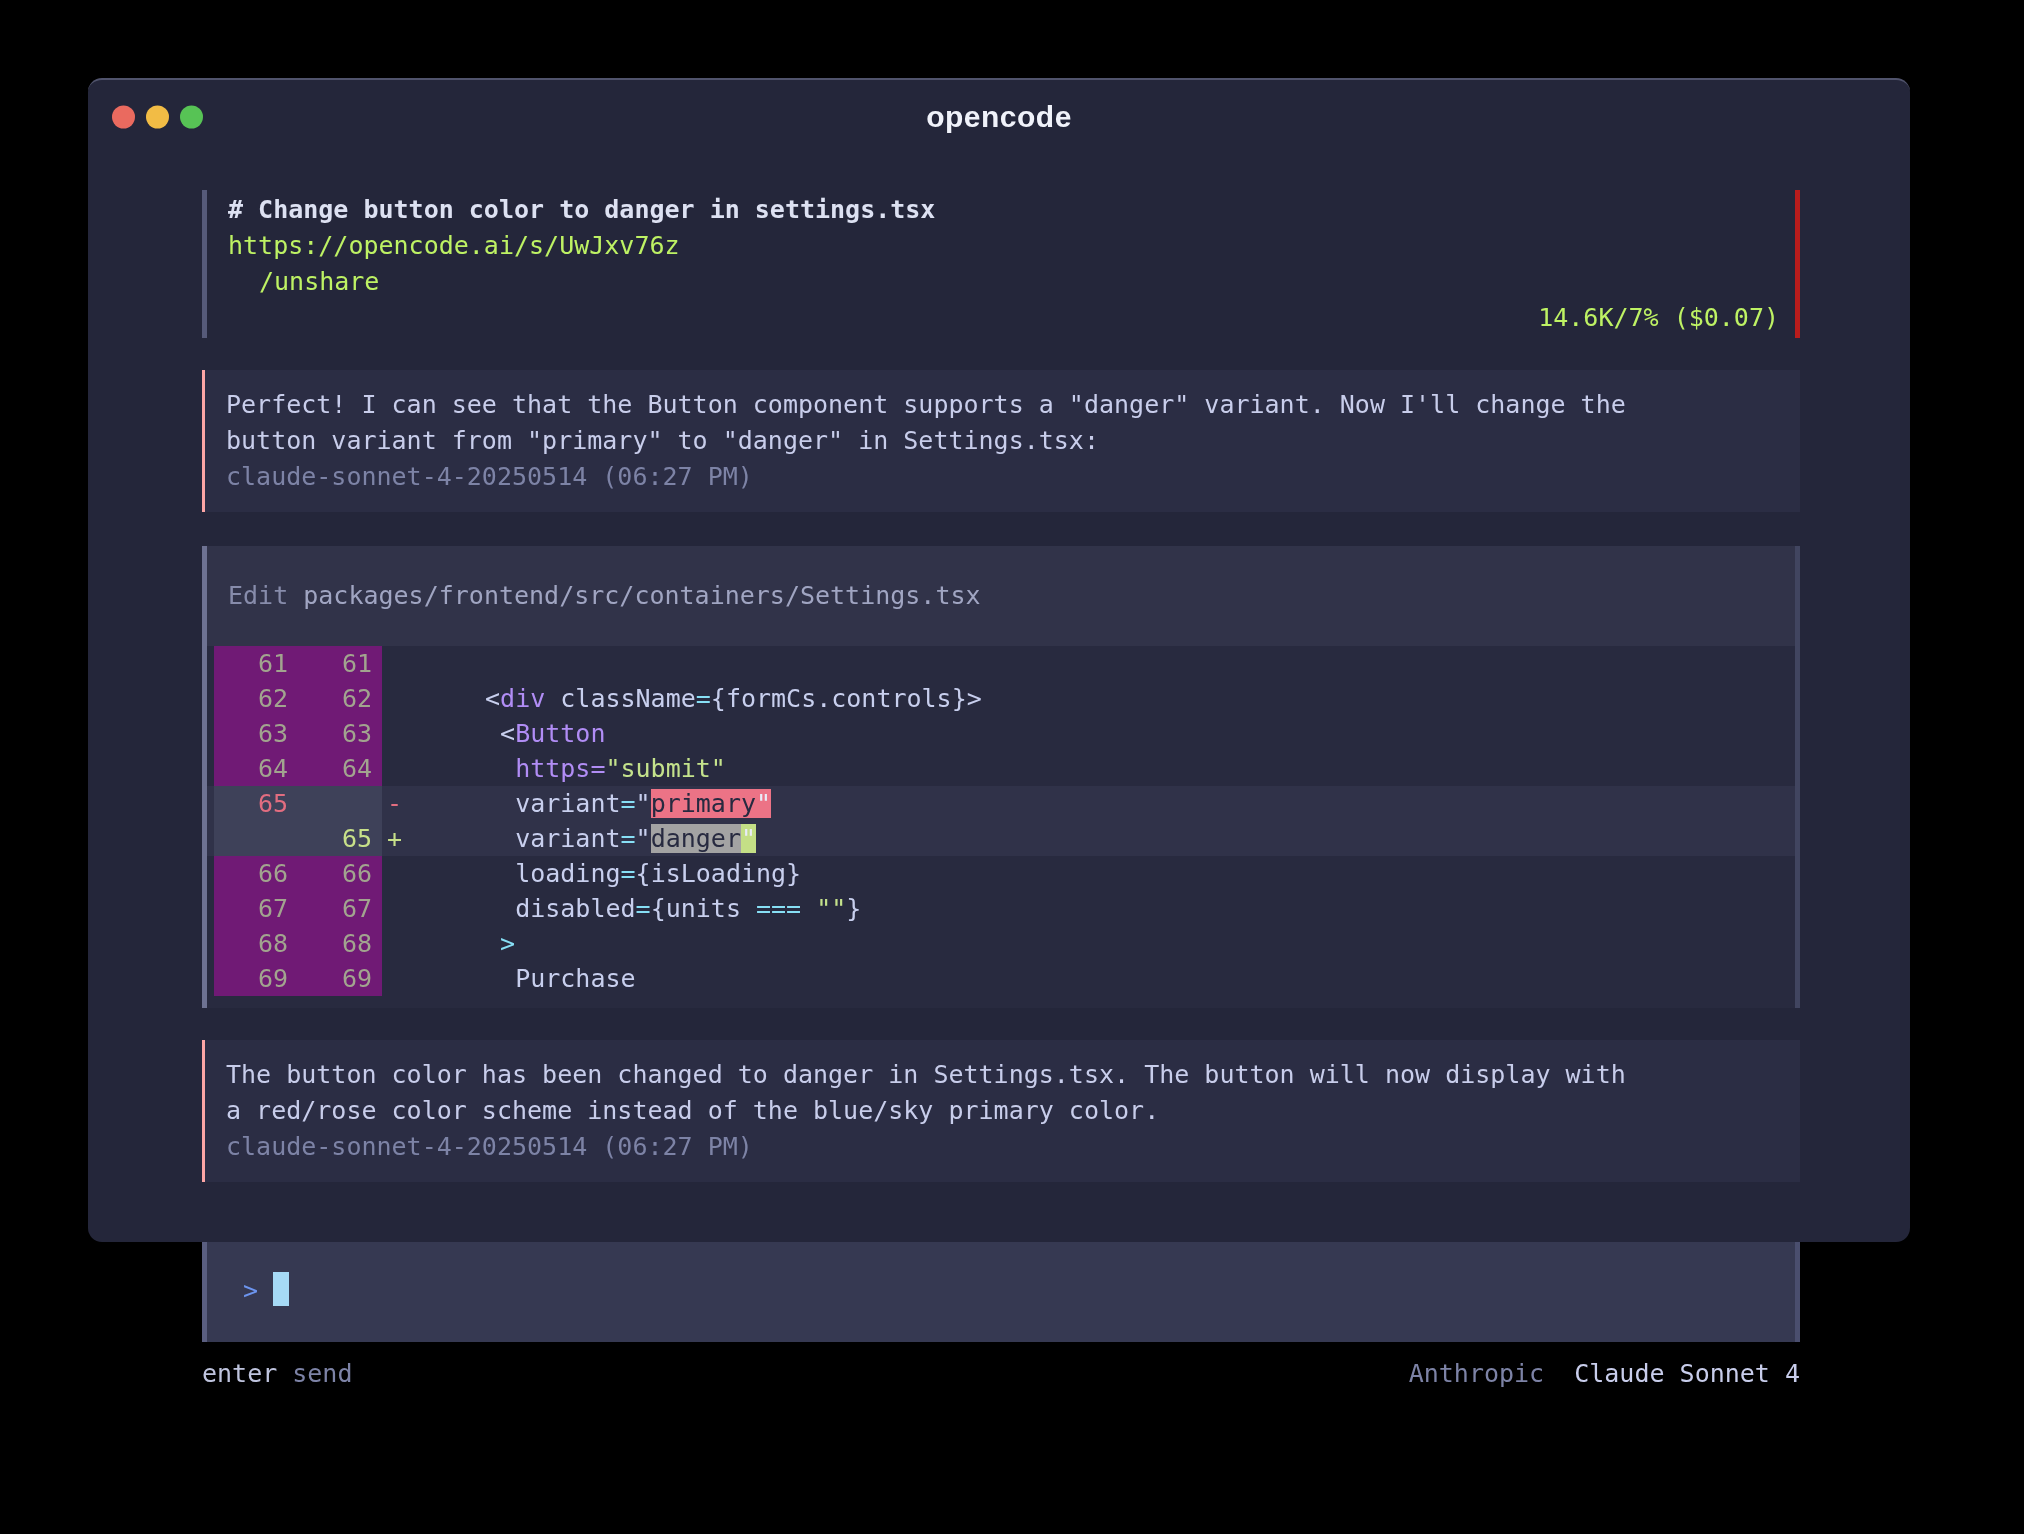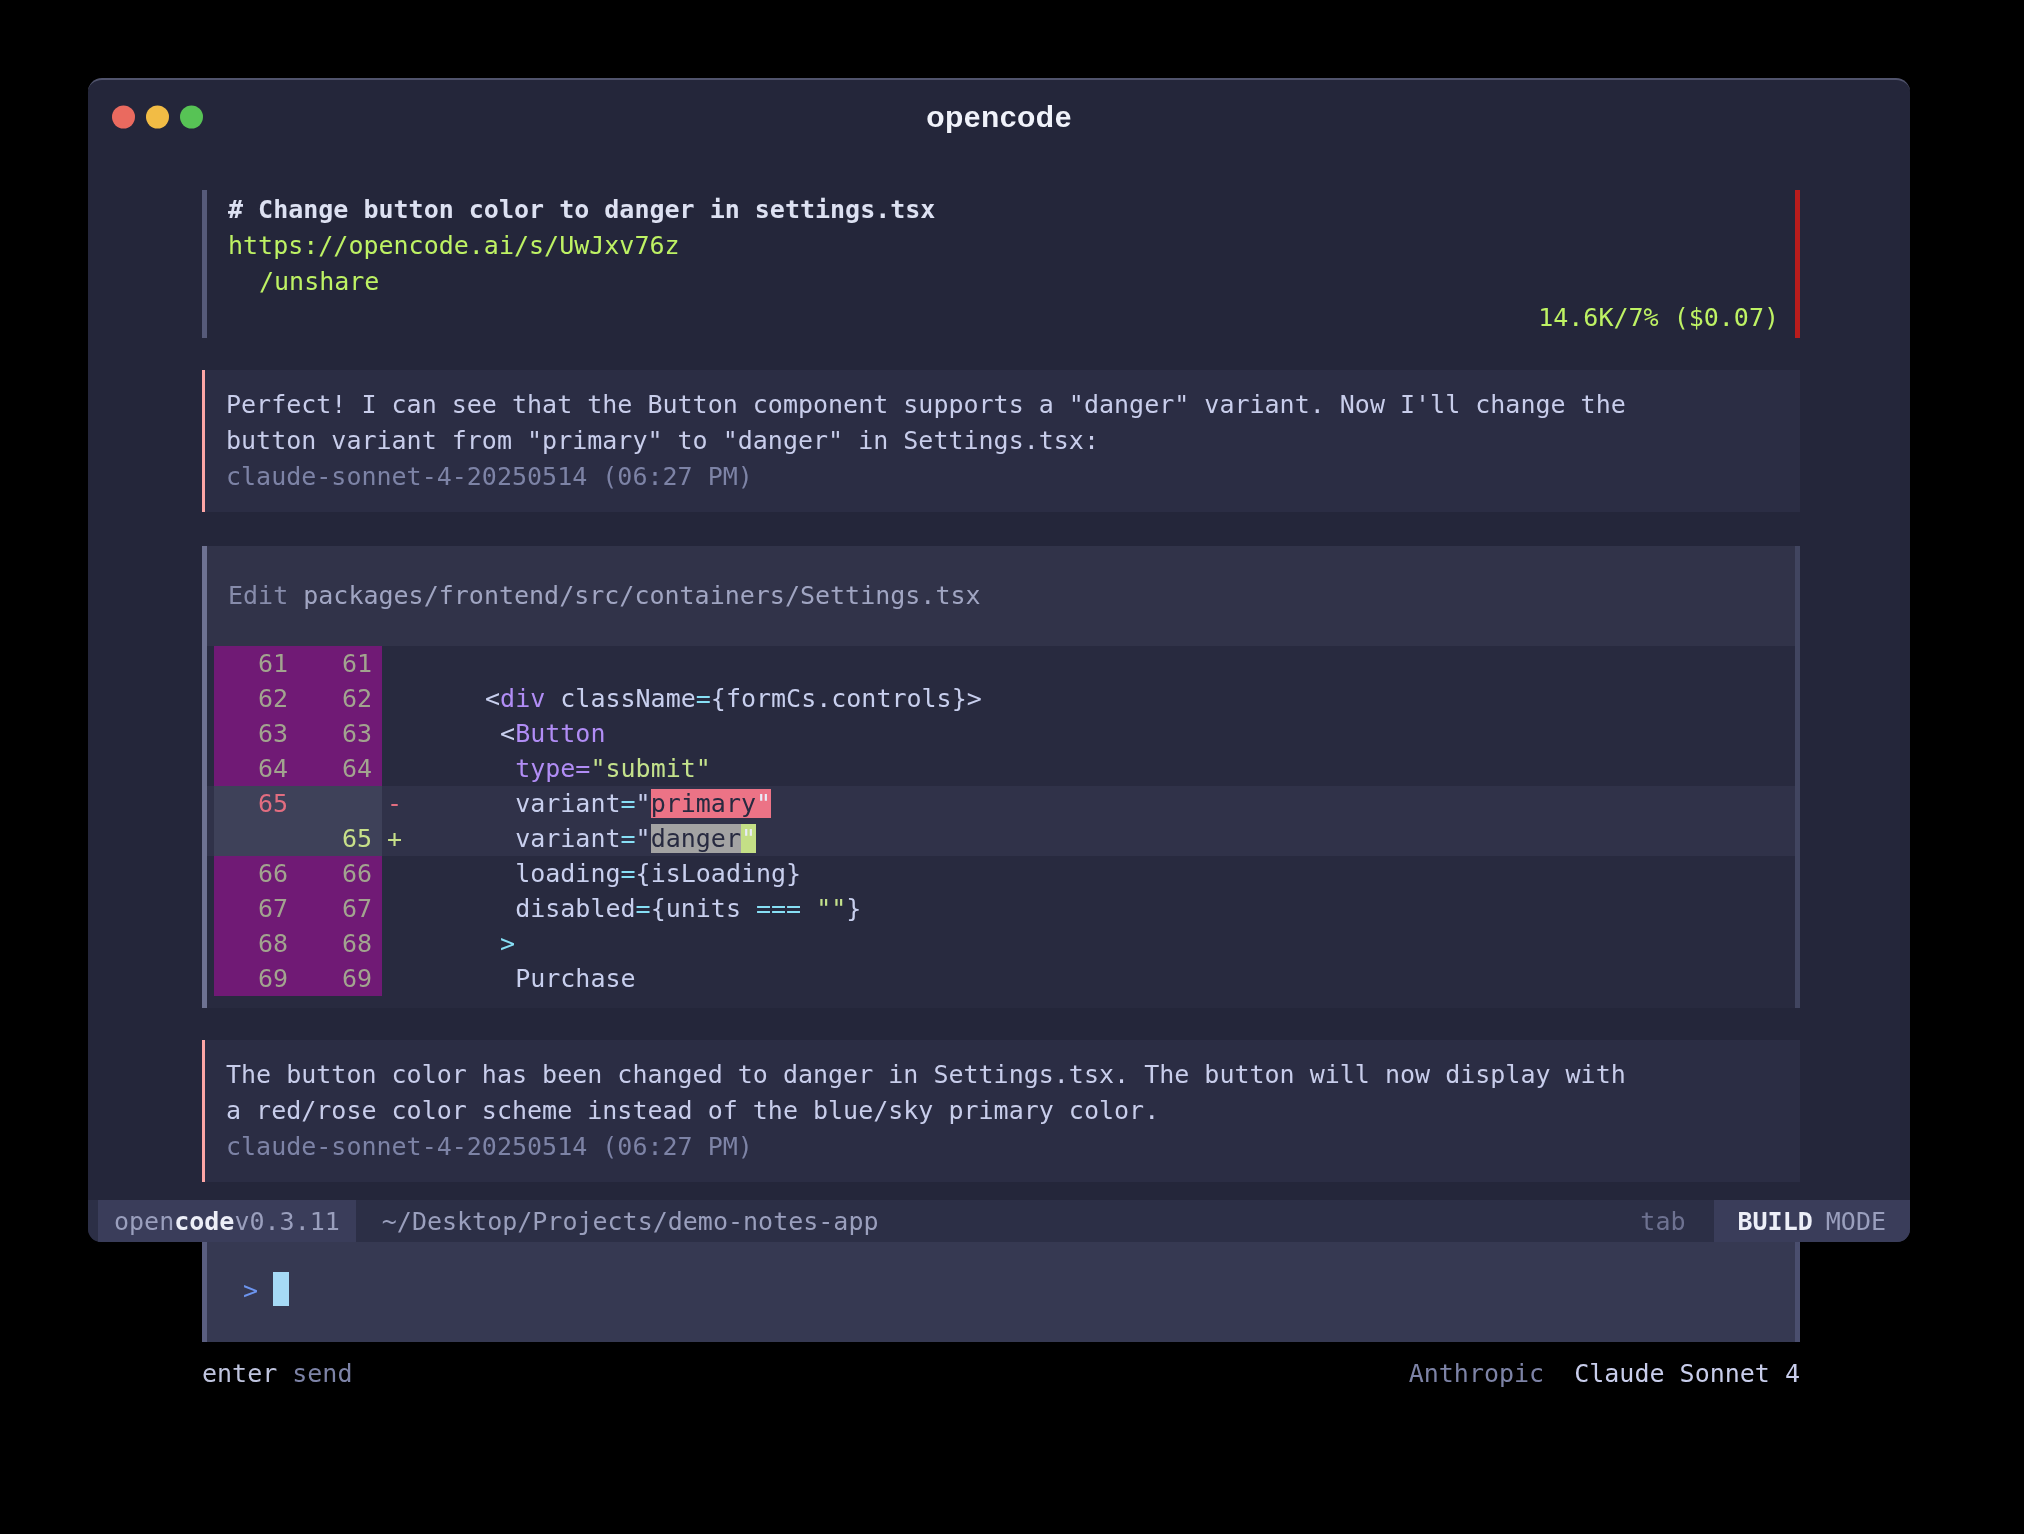--- a/index.html
+++ b/index.html
@@ -136,21 +136,21 @@
           <div class="drow">
             <span class="gut">63</span>
             <span class="gut">63</span>
             <span class="sign"></span>
             <span class="code"><span class="tk-d">  &lt;</span><span class="tk-v">Button</span></span>
           </div>
           <div class="drow">
             <span class="gut">64</span>
             <span class="gut">64</span>
             <span class="sign"></span>
-            <span class="code"><span class="tk-d">   </span><span class="tk-v">type=</span><span class="tk-g">"submit"</span></span>
+            <span class="code"><span class="tk-d">   </span><span class="tk-v">https=</span><span class="tk-g">"submit"</span></span>
           </div>
           <div class="drow del">
             <span class="gut c-del">65</span>
             <span class="gut"></span>
             <span class="sign">-</span>
             <span class="code"><span class="tk-d">   variant</span><span class="tk-cy">=</span><span class="tk-d">"</span><span class="tk-xd">primary</span><span class="tk-xdq">"</span></span>
           </div>
           <div class="drow add">
             <span class="gut"></span>
             <span class="gut c-add">65</span>
@@ -198,29 +198,14 @@
       <span class="hint-key">enter</span>
       <span class="hint-act">send</span>
       <span class="hint-right">
         <span class="hint-provider">Anthropic</span>
         <span class="hint-model">Claude Sonnet 4</span>
       </span>
     </div>
 
   </div>
 
-  <div class="statusbar">
-    <span class="sb-chip">
-      <span class="sb-dim">open</span>
-        <span class="sb-bold">code</span>
-        <span class="sb-dim"> v0.3.11</span>
-    </span>
-    <span class="sb-cwd">~/Desktop/Projects/demo-notes-app</span>
-    <span class="sb-right">
-      <span class="sb-tab">tab</span>
-      <span class="sb-mode">
-        <span class="sb-bold">BUILD</span>
-        <span class="sb-dim">MODE</span>
-      </span>
-    </span>
-  </div>
 
 </div>
 
 </body></html>

